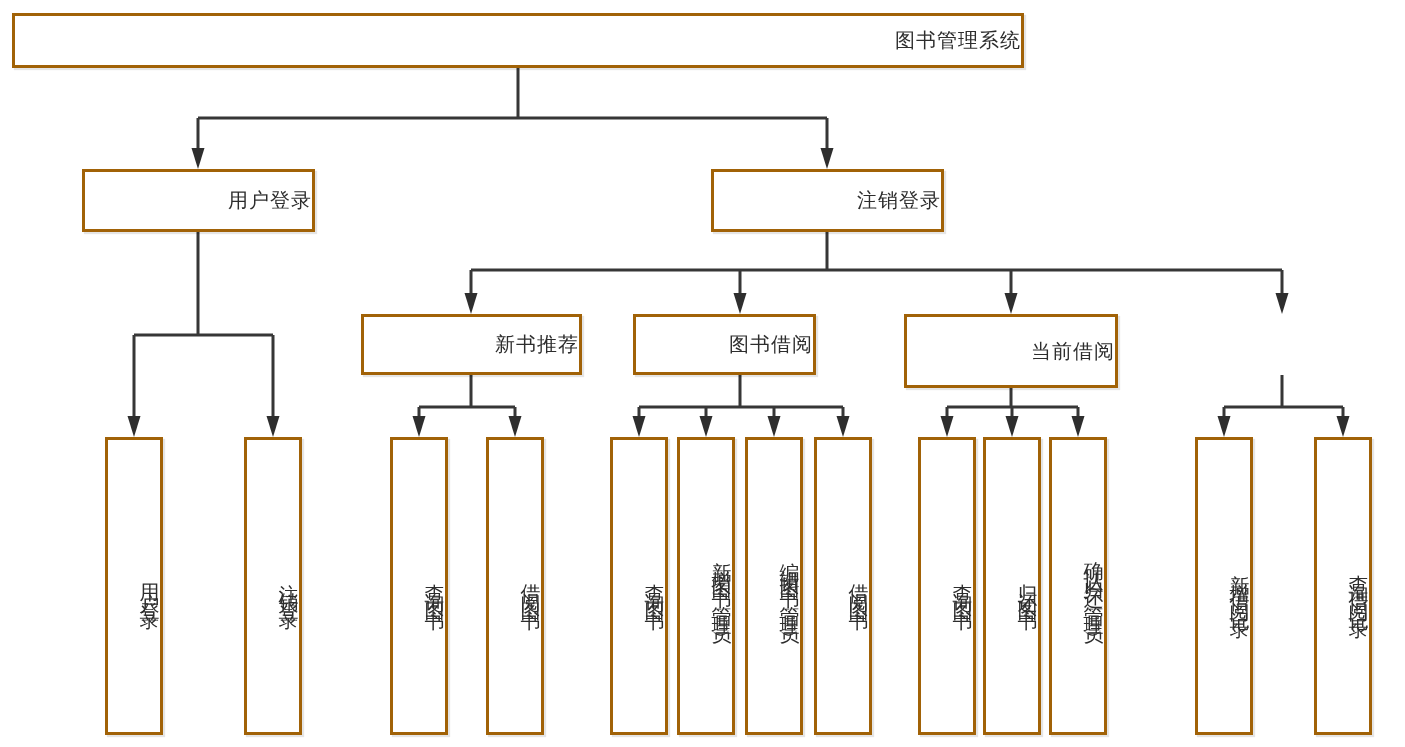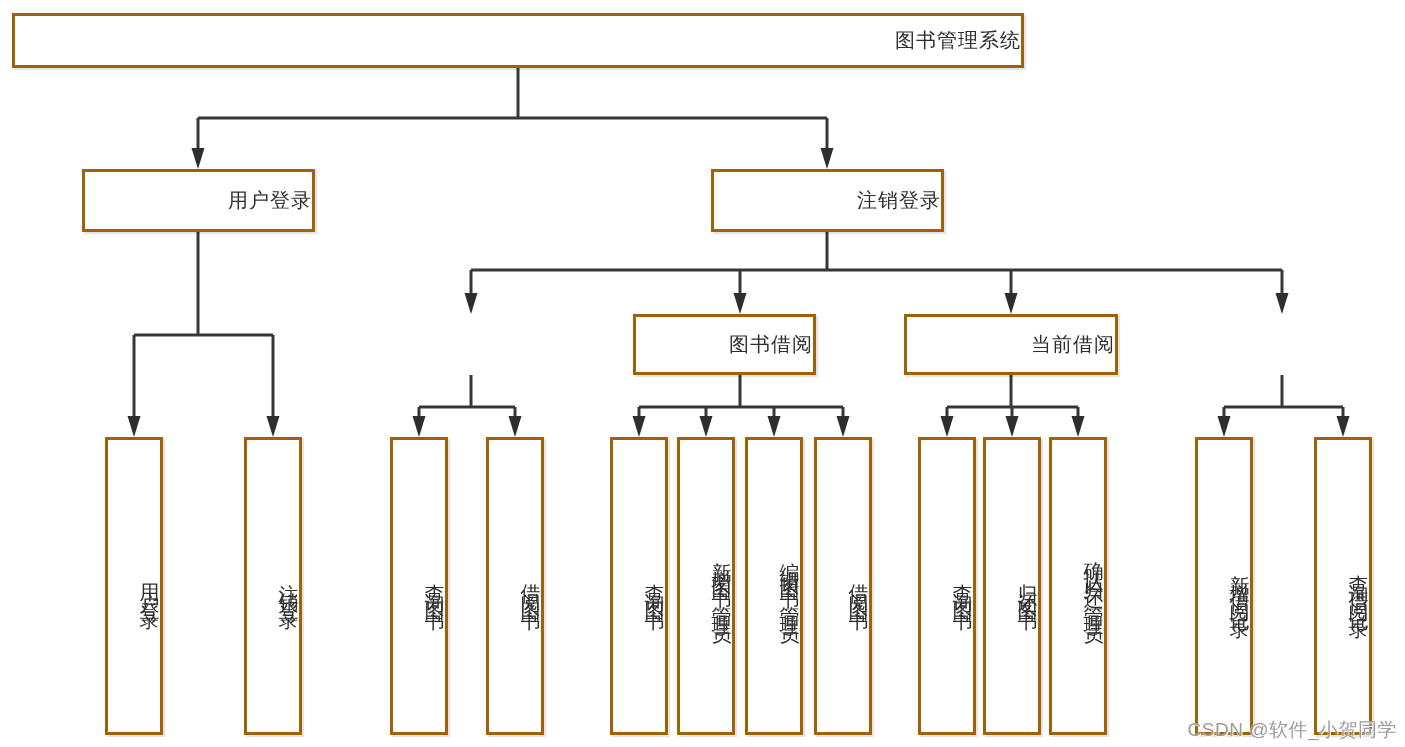--- a/index.html
+++ b/index.html
@@ -110,24 +110,27 @@
     <span>图书管理系统</span>
   </div>
 
   <div class="box h" style="left:82px;top:169px;width:233px;height:63px">
     <span>用户登录</span>
   </div>
   <div class="box h" style="left:711px;top:169px;width:233px;height:63px">
     <span>注销登录</span>
   </div>
 
+  <div class="box h" style="left:361px;top:314px;width:221px;height:61px">
+    <span>新书推荐</span>
+  </div>
   <div class="box h" style="left:633px;top:314px;width:183px;height:61px">
     <span>图书借阅</span>
   </div>
-  <div class="box h" style="left:904px;top:314px;width:214px;height:61px">
+  <div class="box h" style="left:904px;top:314px;width:214px;height:74px">
     <span>当前借阅</span>
   </div>
 
   <div class="box v" style="left:105px;top:437px;width:58px;height:298px">
     <span>用户登录</span>
   </div>
   <div class="box v" style="left:244px;top:437px;width:58px;height:298px">
     <span>注销登录</span>
   </div>
 
@@ -161,15 +164,14 @@
     <span>确认归还（管理员）</span>
   </div>
 
   <div class="box v" style="left:1195px;top:437px;width:58px;height:298px">
     <span>新增借阅记录</span>
   </div>
   <div class="box v" style="left:1314px;top:437px;width:58px;height:298px">
     <span>查询借阅记录</span>
   </div>
 
-  <div class="watermark">CSDN @软件_小贺同学</div>
 
 </div>
 
 </body></html>

